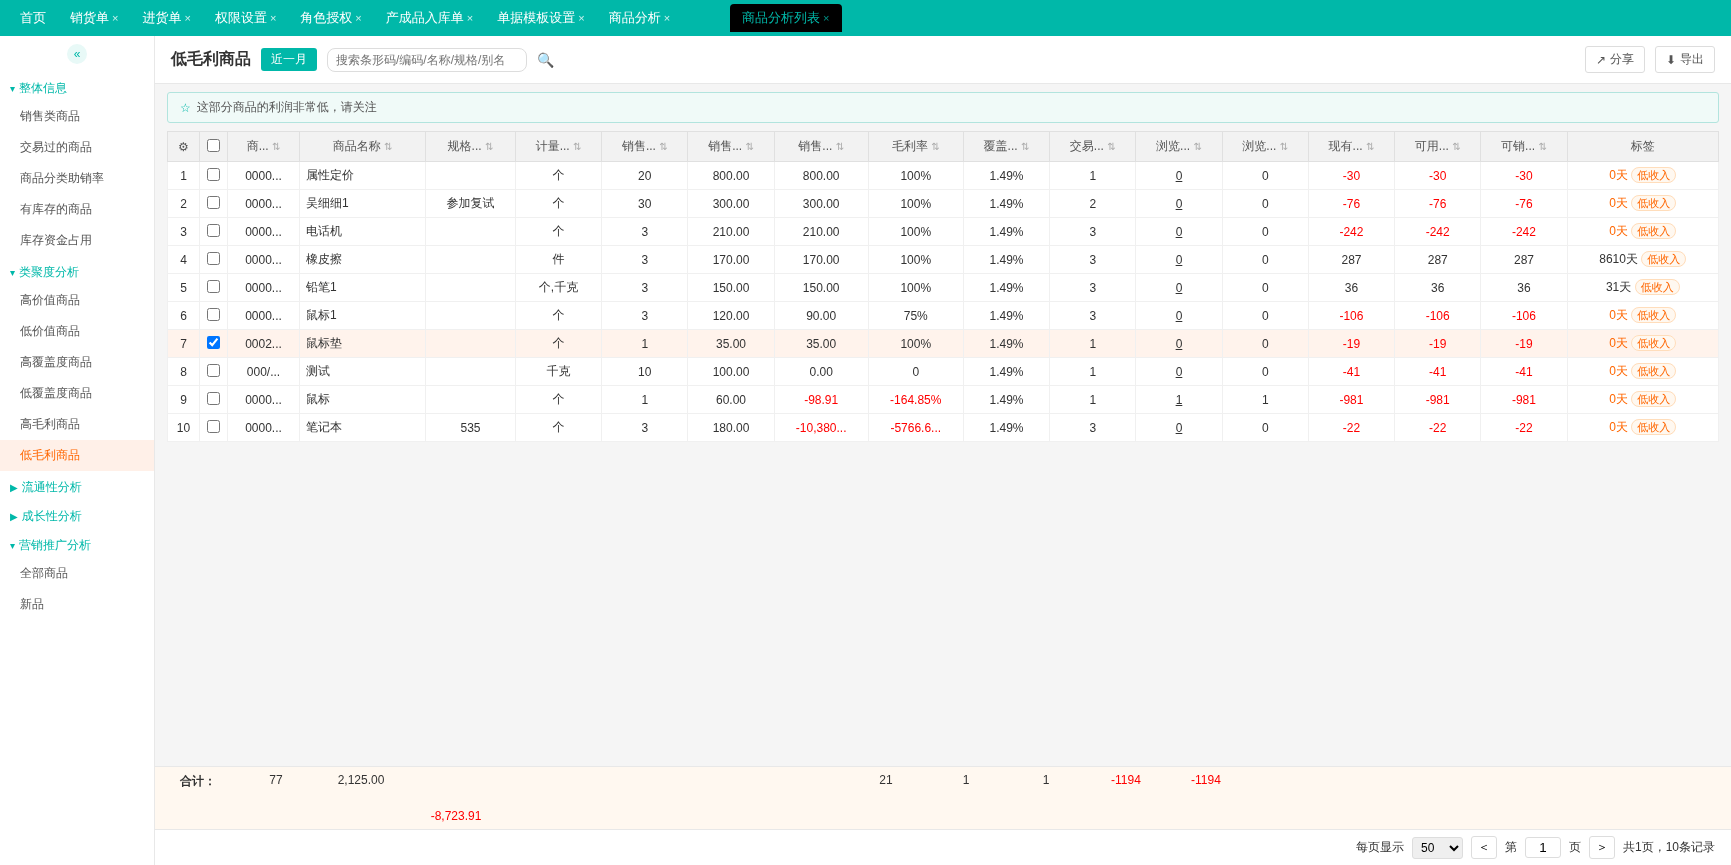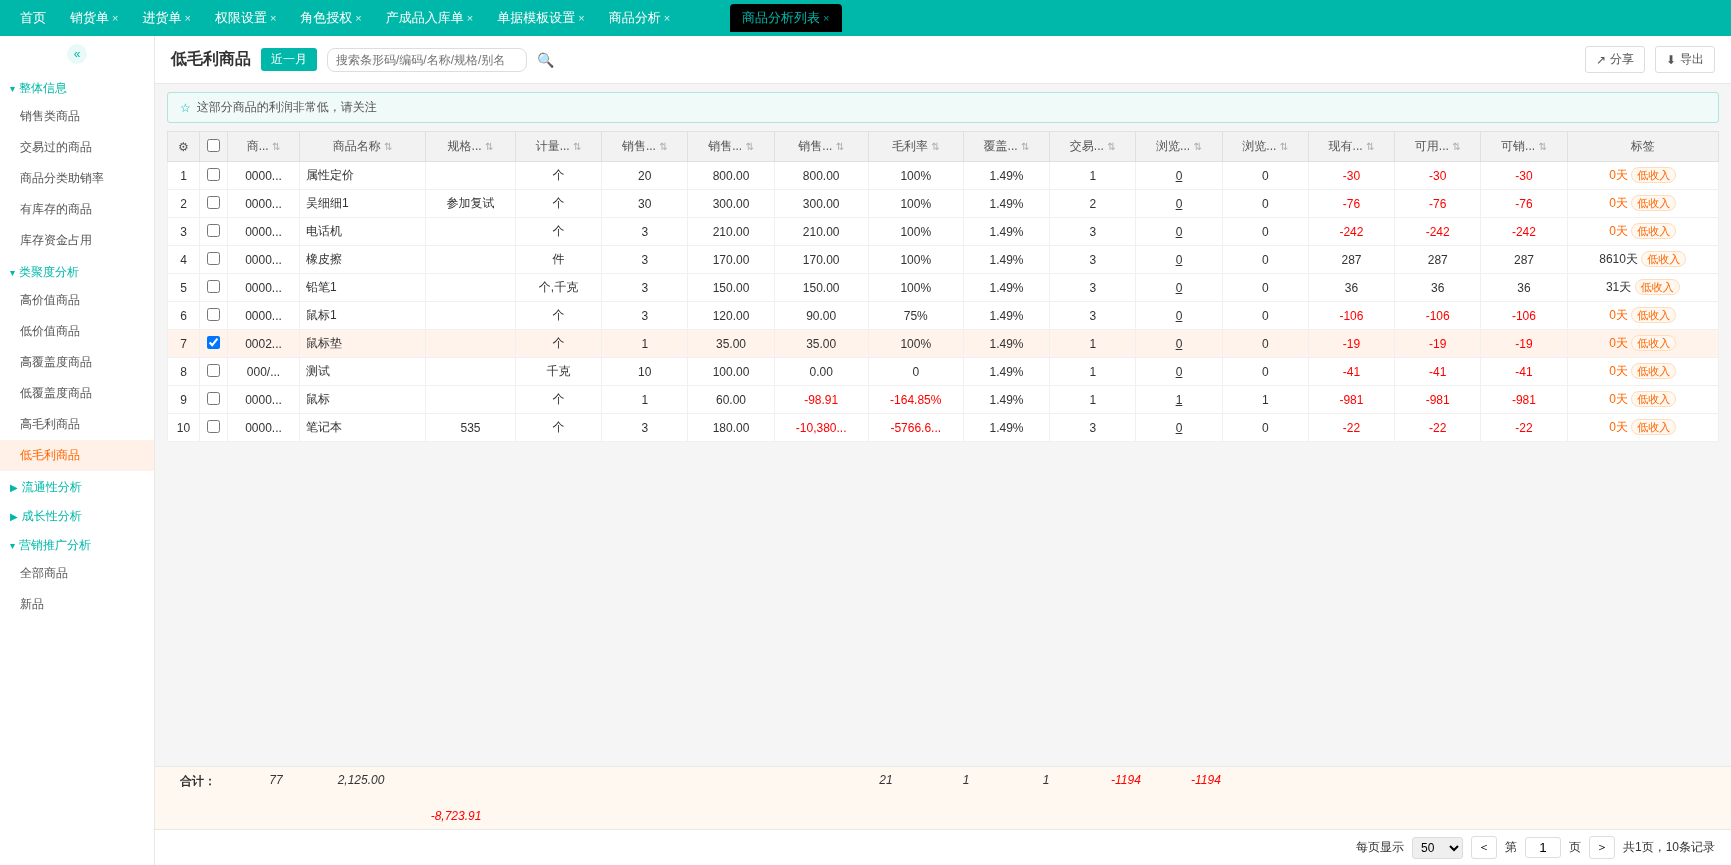--- a/index.html
+++ b/index.html
@@ -425,21 +425,21 @@
         <span class="orange-text">0天</span>
         <span class="tag-orange">低收入</span>
       </td>
     </tr>
           </tbody>
       </table>
     </div>
 
     <div class="table-footer">
       <span class="footer-label">合计：</span>
-      <span style="flex:1; display:flex; gap:0;font-style:italic;">
+      <span style="flex:1; display:flex; gap:0;">
         <span style="width:80px;text-align:center;">77</span>
         <span style="width:90px;text-align:center;">2,125.00</span>
         <span style="width:100px;text-align:center;color:#f00;margin-top:36px;">-8,723.91</span>
         <span style="width:340px;"></span>
         <span style="width:80px;text-align:center;">21</span>
         <span style="width:80px;text-align:center;">1</span>
         <span style="width:80px;text-align:center;">1</span>
         <span style="width:80px;text-align:center;color:#f00;">-1194</span>
         <span style="width:80px;text-align:center;color:#f00;">-1194</span>
       </span>

